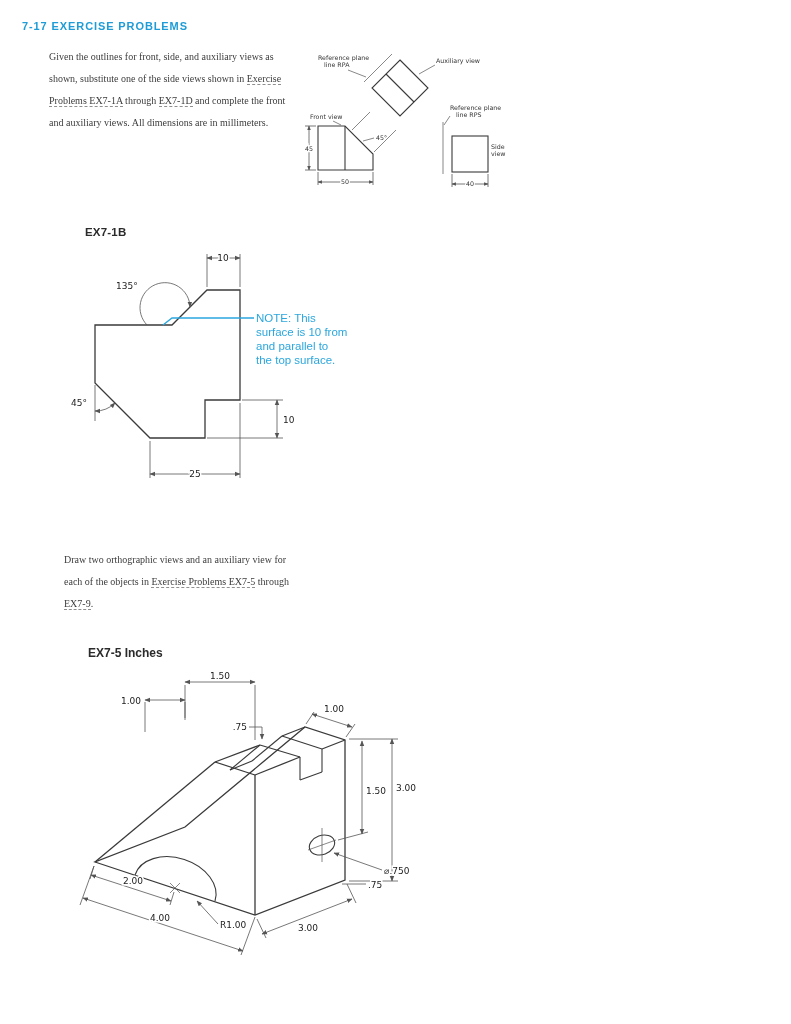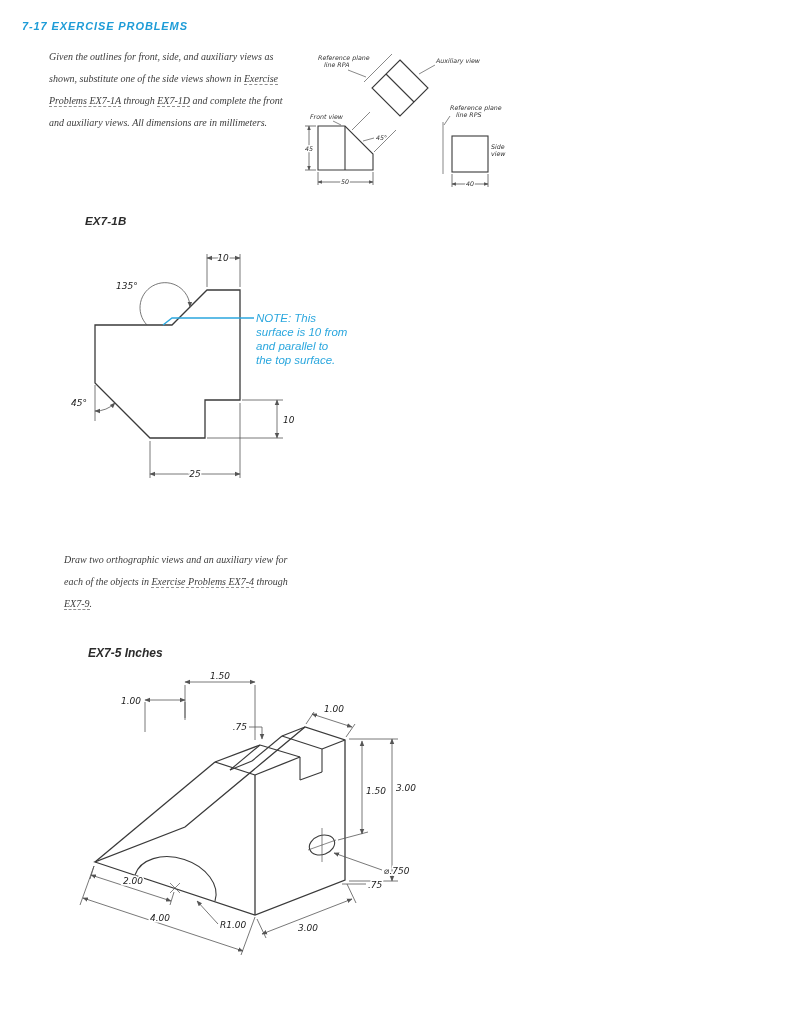--- a/index.html
+++ b/index.html
@@ -1,26 +1,26 @@
 <!DOCTYPE html>
 <html><head>
 <meta charset="utf-8">
 <style>
   * { margin:0; padding:0; box-sizing:border-box; }
   html,body { background:#fff; }
   body { width:791px; height:1024px; position:relative; font-family:"Liberation Serif",serif; }
-  .page { position:absolute; inset:0; background:#fff; overflow:hidden;font-style:italic; }
+  .page { position:absolute; inset:0; background:#fff; overflow:hidden; }
   .header { position:absolute; left:22px; top:20px; font-family:"Liberation Sans",sans-serif;
             font-size:11px; font-weight:bold; letter-spacing:0.9px; color:#1e9cd7; }
   .para { position:absolute; font-size:10px; line-height:22px; color:#3c3c3c; }
   #p1 { left:49px; top:46px; width:243px; }
   #p2 { left:64px; top:549px; width:238px; }
   .xref { color:#3c3c3c; text-decoration:none; border-bottom:1px dashed #8f8f8f; cursor:pointer; }
   .figlabel { position:absolute; font-family:"Liberation Sans",sans-serif; font-weight:bold; color:#2b2b2b; }
-  #lbl-ex1b { left:85px; top:215px; font-size:11.5px; letter-spacing:0.2px; }
+  #lbl-ex1b { left:85px; top:226px; font-size:11.5px; letter-spacing:0.2px; }
   #lbl-ex5  { left:72px;  top:646px; font-size:12px;margin-left:16px; }
   svg { position:absolute; overflow:visible; }
   #fig1 { left:300px; top:48px; }
   #fig2 { left:70px;  top:245px; }
   #fig3 { left:50px;  top:660px; }
   .ol   { fill:none; stroke:#3a3a3a; stroke-width:1.3; stroke-linejoin:miter; }
   .ol2  { fill:none; stroke:#3a3a3a; stroke-width:1.1; }
   .thin { fill:none; stroke:#555; stroke-width:0.7; }
   .dl   { fill:none; stroke:#555; stroke-width:0.8; }
   .dt   { font-family:"DejaVu Sans",sans-serif; font-size:9px; fill:#222;
@@ -150,21 +150,21 @@
     </g>
     <text class="dt" x="125" y="232" text-anchor="middle">25</text>
 
     <path class="cy" d="M184,73 L102,73 L93,80"></path>
     <text class="note" x="186" y="77">NOTE: This</text>
     <text class="note" x="186" y="91">surface is 10 from</text>
     <text class="note" x="186" y="105">and parallel to</text>
     <text class="note" x="186" y="119">the top surface.</text>
   </svg>
 
-  <p class="para" id="p2"><span>Draw two orthographic views and an auxiliary view for each of the objects in </span><a class="xref">Exercise Problems EX7-4</a><span> through </span><a class="xref">EX7-9</a><span>.</span></p>
+  <p class="para" id="p2"><span>Draw two orthographic views and an auxiliary view for each of the objects in </span><a class="xref">Exercise Problems EX7-5</a><span> through </span><a class="xref">EX7-9</a><span>.</span></p>
 
   <div class="figlabel" id="lbl-ex5">EX7-5 Inches</div>
 
   <svg id="fig3" width="400" height="310" viewBox="0 0 400 310">
     <defs>
       <marker id="ar3" viewBox="0 0 10 10" refX="9" refY="5" markerWidth="7" markerHeight="7" orient="auto-start-reverse">
         <path d="M0,1 L10,5 L0,9 z" fill="#555"></path>
       </marker>
     </defs>
 

